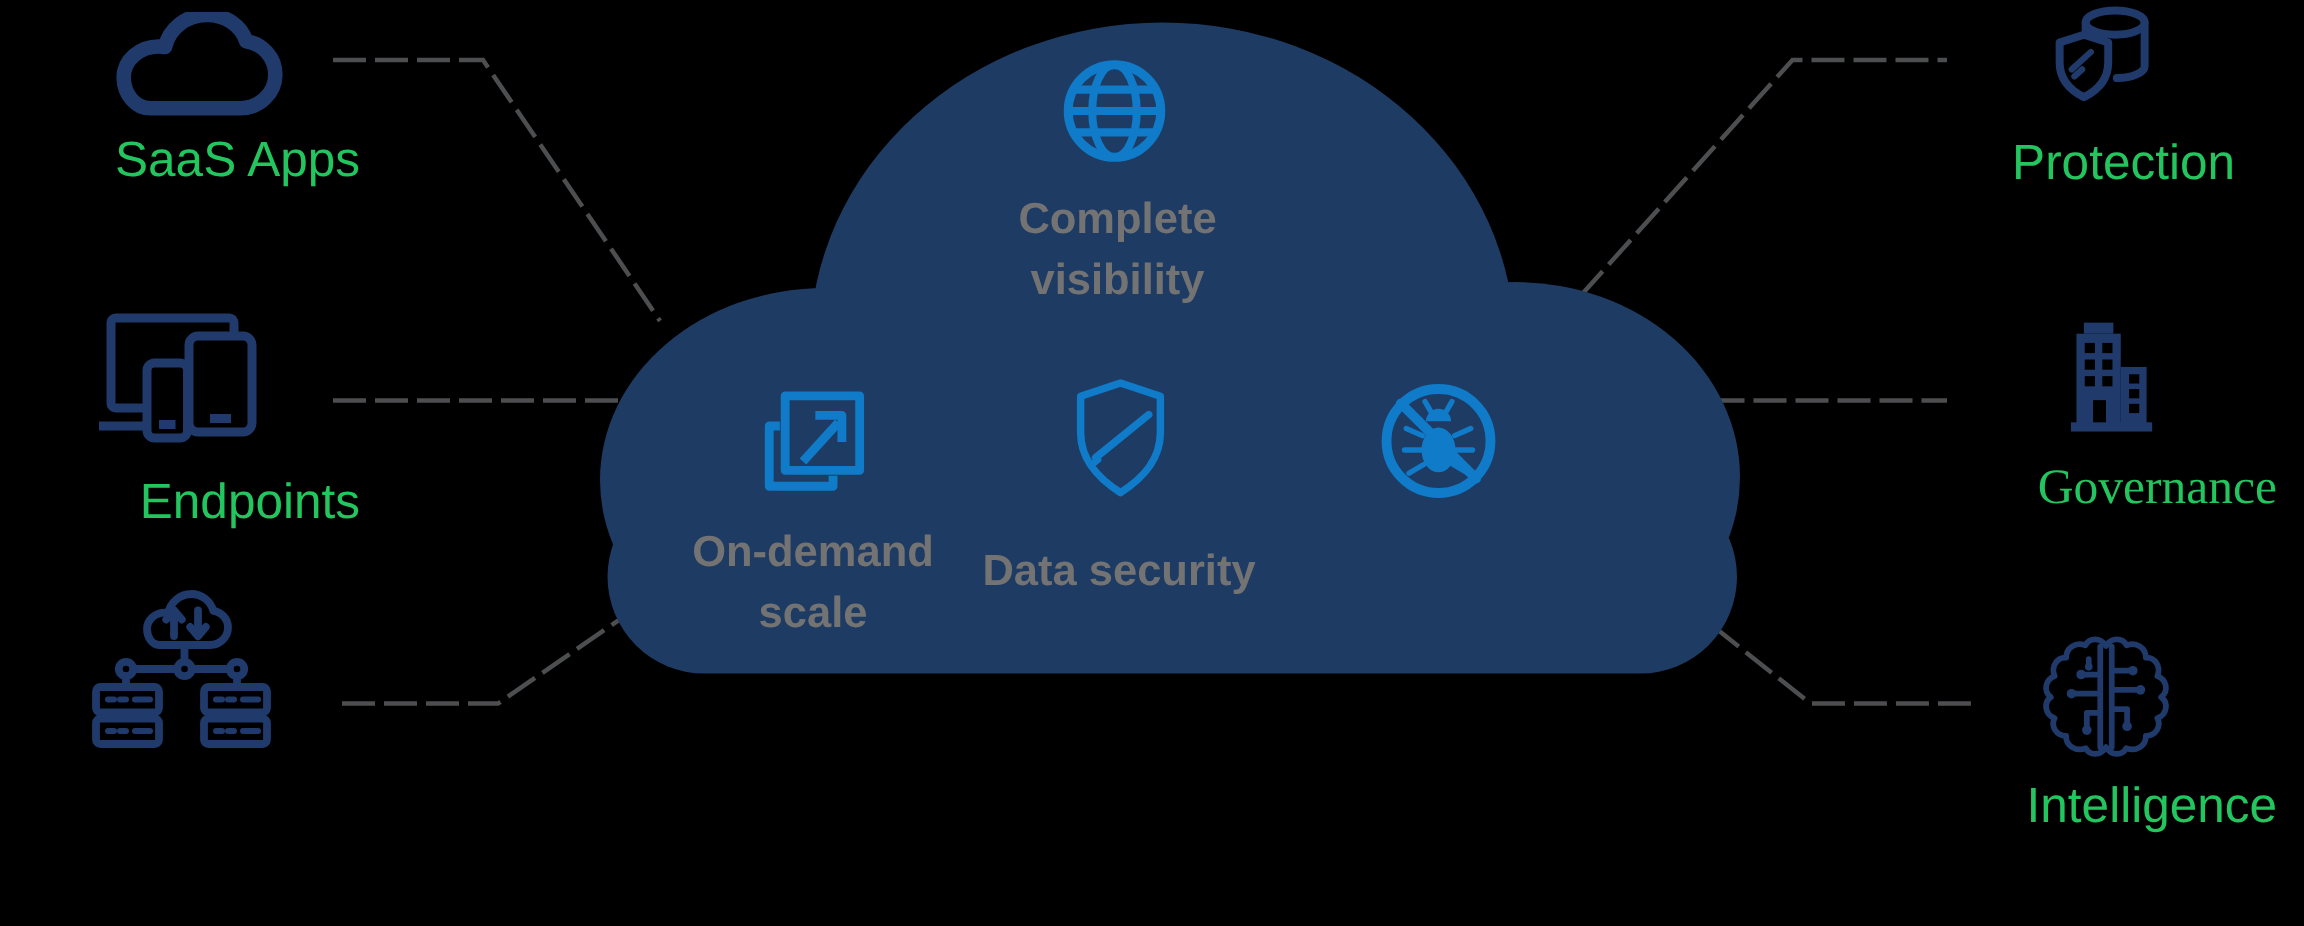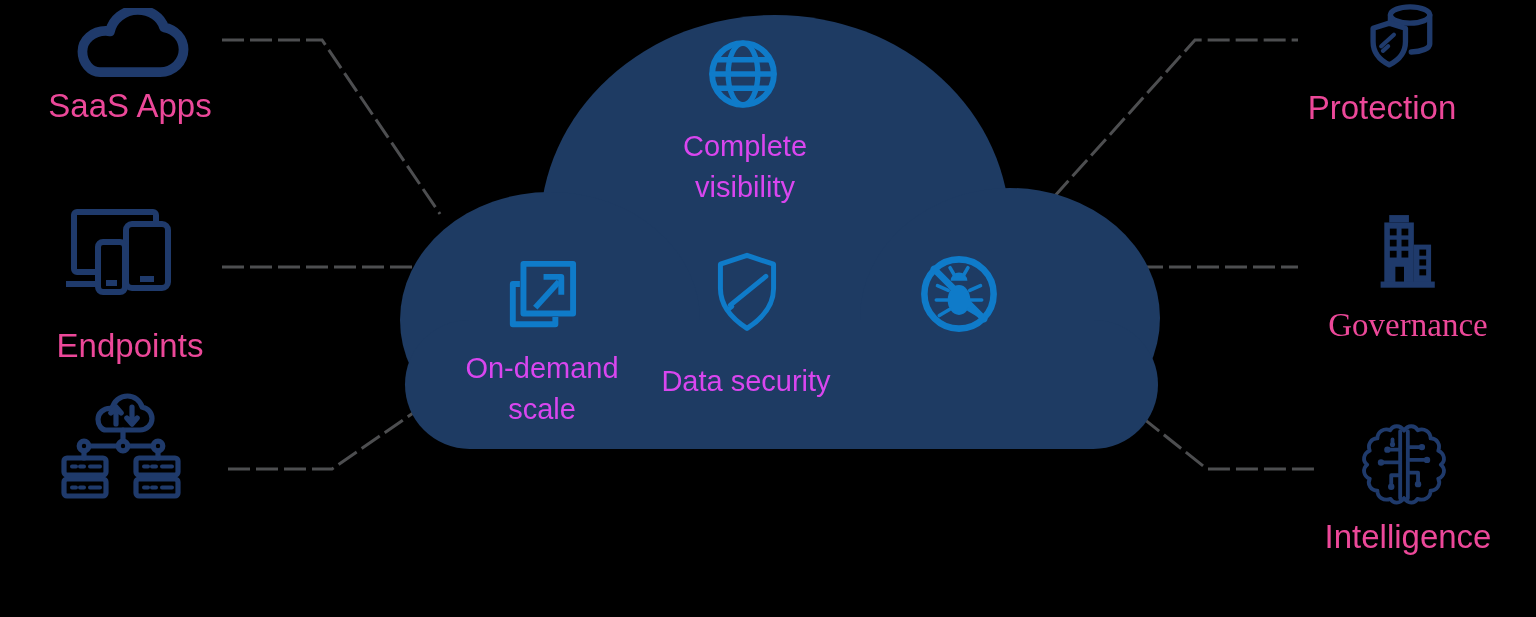--- a/index.html
+++ b/index.html
@@ -9,25 +9,25 @@
   }
   svg{display:block;}
   
   .cloud-shape{position:absolute;background:#1E3B63;}
   #cloud-main{left:540px;top:15px;width:470px;height:430px;border-radius:50%;}
   #cloud-left{left:400px;top:192px;width:300px;height:256px;border-radius:50%;}
   #cloud-right{left:860px;top:188px;width:300px;height:260px;border-radius:50%;}
   #cloud-base{left:405px;top:320px;width:753px;height:129px;border-radius:70px;}
   
   .side-label{
-    position:absolute;color:#ec4899;font-size:33px;line-height:44px;
-    text-align:center;white-space:normal;
+    position:absolute;color:#22c55e;font-size:33px;line-height:44px;
+    text-align:right;white-space:normal;
   }
   .cloud-label{
-    position:absolute;color:#d946ef;font-size:29px;font-weight:normal;
+    position:absolute;color:#737373;font-size:29px;font-weight:bold;
     line-height:41px;text-align:center;z-index:5;
   }
   .icon{position:absolute;z-index:5;}
   #connectors{position:absolute;left:0;top:0;z-index:1;}
   .cloud-shape{z-index:2;}
 </style>
 </head>
 <body>
 
 <div id="canvas">
@@ -60,21 +60,21 @@
       <g fill="none" stroke="#1F3A6B" stroke-width="3" stroke-linejoin="round">
         <rect x="5" y="3" width="41" height="30" rx="1.5"></rect>
         <path d="M1 39 H30"></path>
         <rect x="31" y="9" width="21" height="32" rx="3" fill="#000000"></rect>
         <path d="M38 36.5 H45"></path>
         <rect x="17" y="18" width="13.5" height="25" rx="2.5" fill="#000000"></rect>
         <path d="M21 38.5 H26.5"></path>
       </g>
     </svg>
   </div>
-  <div class="side-label" style="left:20px;top:312px;width:220px;margin-top:12px;">Endpoints</div>
+  <div class="side-label" style="left:20px;top:312px;width:220px;">Endpoints</div>
 
   <div class="icon" style="left:58px;top:390px;">
     <svg width="124" height="112" viewBox="0 0 62 56">
       <g fill="none" stroke="#1F3A6B" stroke-width="2.6" stroke-linecap="round" stroke-linejoin="round">
         <path d="M24 20 H41 C44.3 20 47 17.4 47 14.2 C47 11.3 44.9 9 42.1 8.6 C41.2 5.4 38.3 3 34.8 3 C31 3 27.8 5.7 27.1 9.3 C26.8 9.2 26.4 9.2 26 9.2 C22.7 9.2 20 11.6 20 14.6 C20 17.6 21.8 20 24 20 Z"></path>
         <path d="M29 17 V9 M26.4 11.5 L29 8.4 L31.6 11.5"></path>
         <path d="M37 8.5 V16.5 M34.4 14 L37 17.1 L39.6 14"></path>
         <path d="M32.5 20 V28 M13 28 H50"></path>
         <circle cx="13" cy="28" r="2.4" fill="#000000"></circle>
         <circle cx="32.5" cy="28" r="2.4" fill="#000000"></circle>

